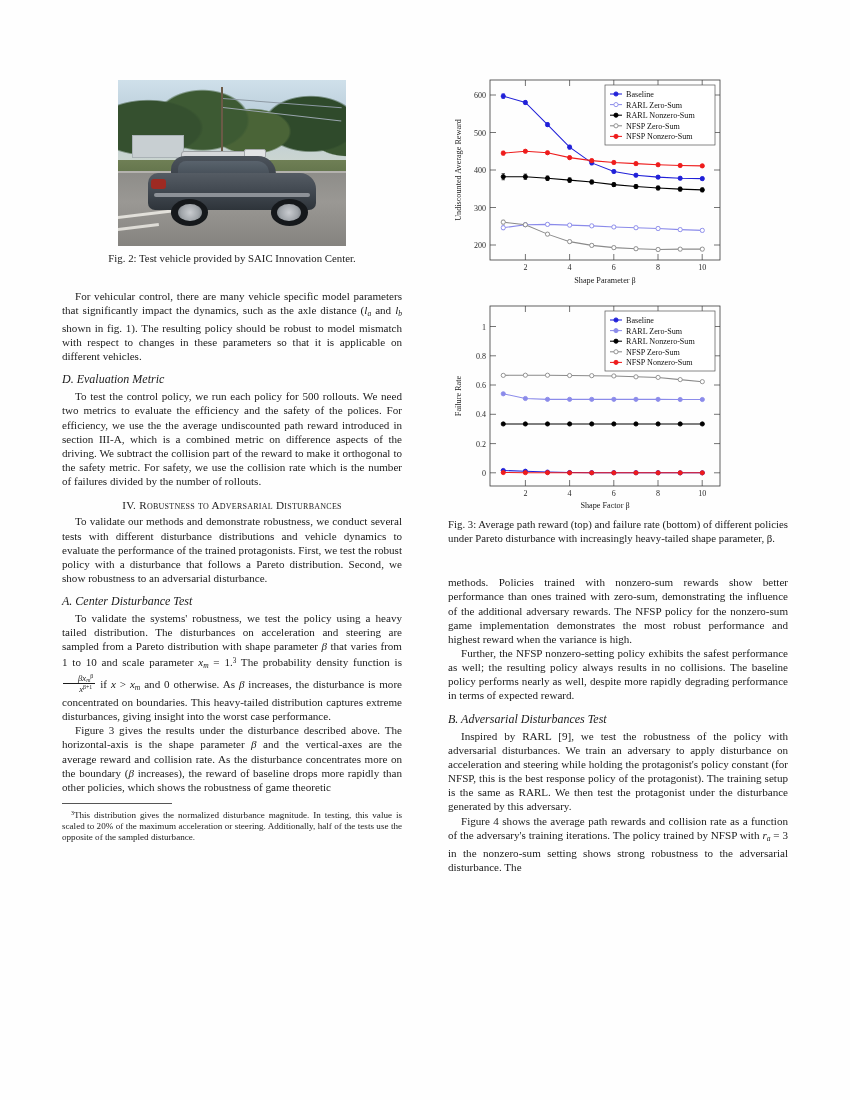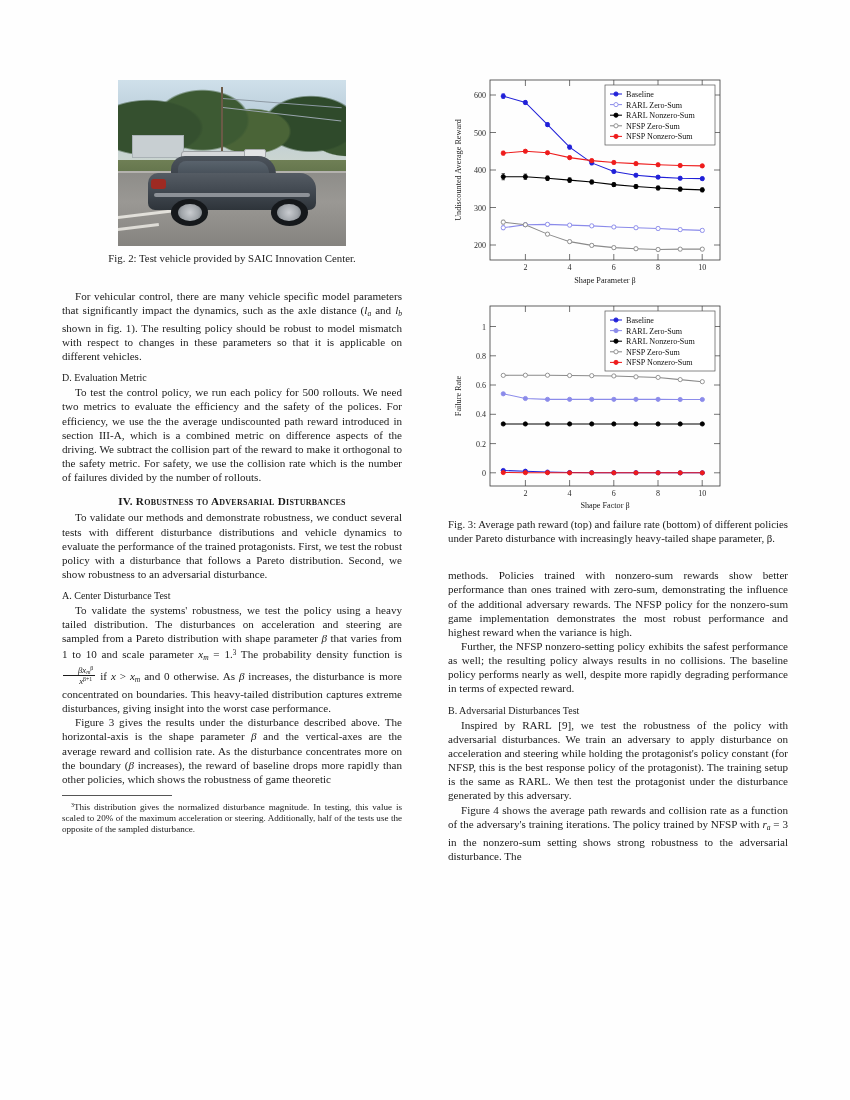--- a/index.html
+++ b/index.html
@@ -52,26 +52,27 @@
     line-height: 13.6px;
     text-align: justify;
     margin: 0;
   }
   .figcap.center { text-align: center; }
 
   h2.section {
     font-size: 11.2px;
     font-variant: small-caps;
     text-align: center;
-    font-weight: bold;
+    font-weight: normal;
     margin: 11px 0 3px 0;
     letter-spacing: 0.25px;
   }
   h3.subsec {
-    font-size: 10px;
+    font-size: 12px;
+    font-style: italic;
     font-weight: normal;
     margin: 9px 0 2px 0;
     text-align: left;
   }
   .mathvar { font-style: italic; font-family: "Liberation Serif", serif; }
   sub.m { font-size: 0.68em; font-style: italic; vertical-align: -0.25em; }
   sup.m { font-size: 0.68em; vertical-align: 0.45em; }
   sup.fn { font-size: 0.65em; vertical-align: 0.45em; }
 
   .frac {
@@ -764,21 +765,21 @@
                   <circle cx="168" cy="66.4" r="2.1" fill="#ee1c1c" stroke="#ee1c1c" stroke-width="0.9"></circle>
                   <text x="178" y="69.30000000000001" class="legtext">NFSP Nonzero-Sum</text>
                 </g>
               </g>
           </g>
         </svg>
       </div>
 
       <p class="figcap">Fig. 3: Average path reward (top) and failure rate (bottom) of different policies under Pareto disturbance with increasingly heavy-tailed shape parameter, β.</p>
 
-      <p class="body noindent gap" style="margin-top:23px">
+      <p class="body noindent gap" style="margin-top:30px">
         methods. Policies trained with nonzero-sum rewards show better performance than ones
         trained with zero-sum, demonstrating the influence of the additional adversary rewards.
         The NFSP policy for the nonzero-sum game implementation demonstrates the most robust
         performance and highest reward when the variance is high.
       </p>
 
       <p class="body">
         Further, the NFSP nonzero-setting policy exhibits the safest performance as well; the
         resulting policy always results in no collisions. The baseline policy performs nearly as
         well, despite more rapidly degrading performance in terms of expected reward.

